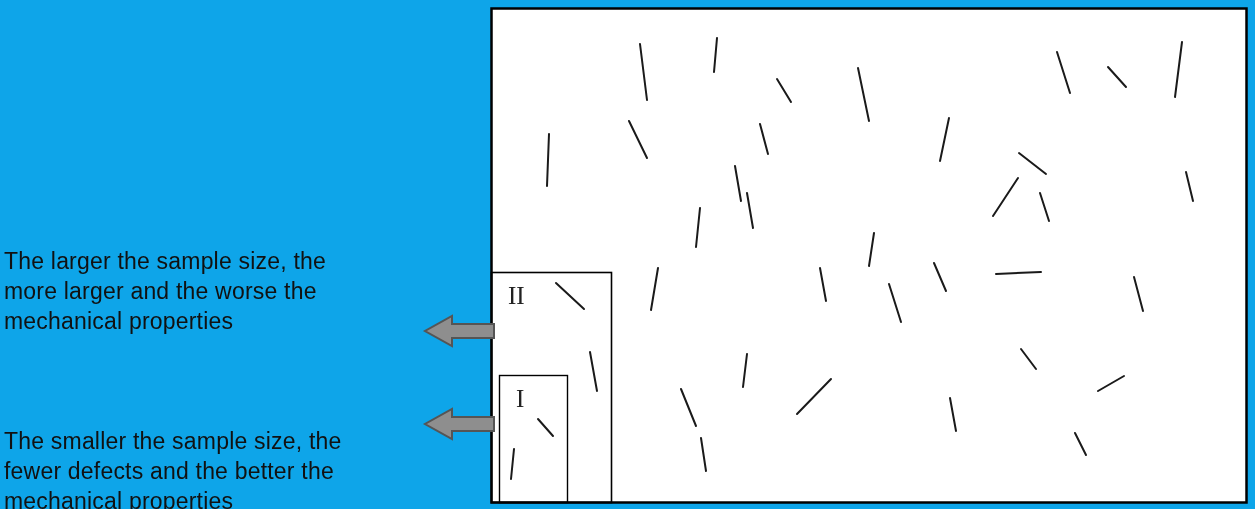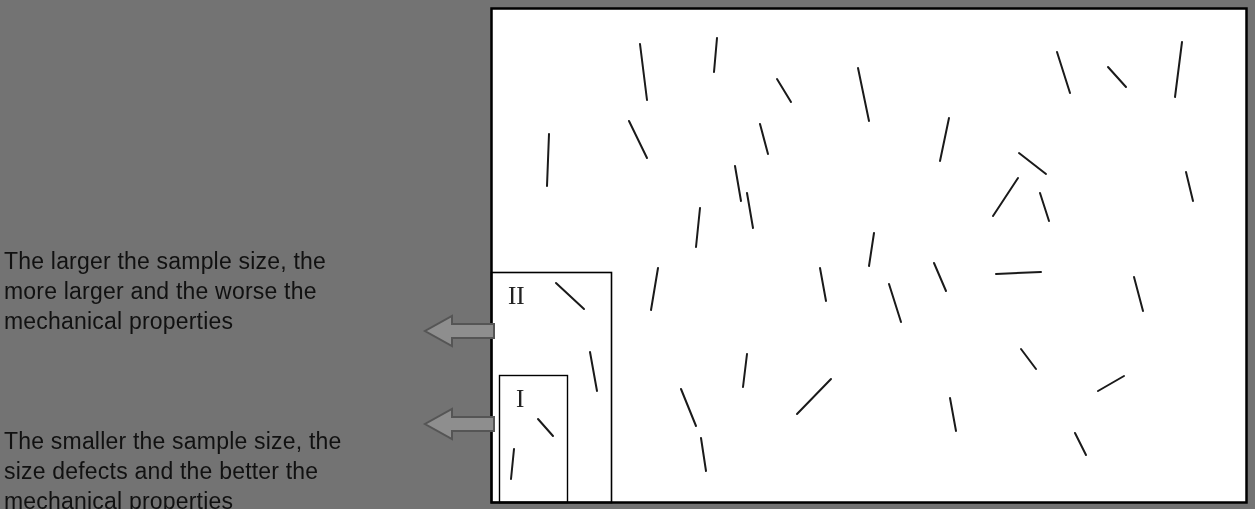--- a/index.html
+++ b/index.html
@@ -1,20 +1,20 @@
 <!DOCTYPE html>
 <html><head>
 <meta charset="utf-8">
 <style>
   html, body { margin: 0; padding: 0; background: #ffffff; }
   .canvas {
     position: relative;
     width: 1255px;
     height: 509px;
-    background: #737373;
+    background: #0ea5e9;
     font-family: "Liberation Sans", sans-serif;
     overflow: hidden;
     text-decoration: underline;
   }
   .diagram-svg {
     position: absolute;
     left: 0; top: 0;
     width: 1255px;
     height: 509px;
   }
@@ -41,21 +41,21 @@
 <div class="canvas">
 
   <div class="annotation annotation-larger">
     <div>The larger the sample size, the</div>
     <div>more larger and the worse the</div>
     <div>mechanical properties</div>
   </div>
 
   <div class="annotation annotation-smaller">
     <div>The smaller the sample size, the</div>
-    <div>size defects and the better the</div>
+    <div>fewer defects and the better the</div>
     <div>mechanical properties</div>
   </div>
 
   <svg class="diagram-svg" viewBox="0 0 1255 509" xmlns="http://www.w3.org/2000/svg">
 
     <rect x="491.5" y="8.5" width="755" height="494" fill="#ffffff" stroke="#000000" stroke-width="2.5"></rect>
 
     <g stroke-width="2" stroke-linecap="round" stroke="#1a1a1a">
         <line x1="640" y1="44" x2="647" y2="100"></line>
         <line x1="717" y1="38" x2="714" y2="72"></line>

